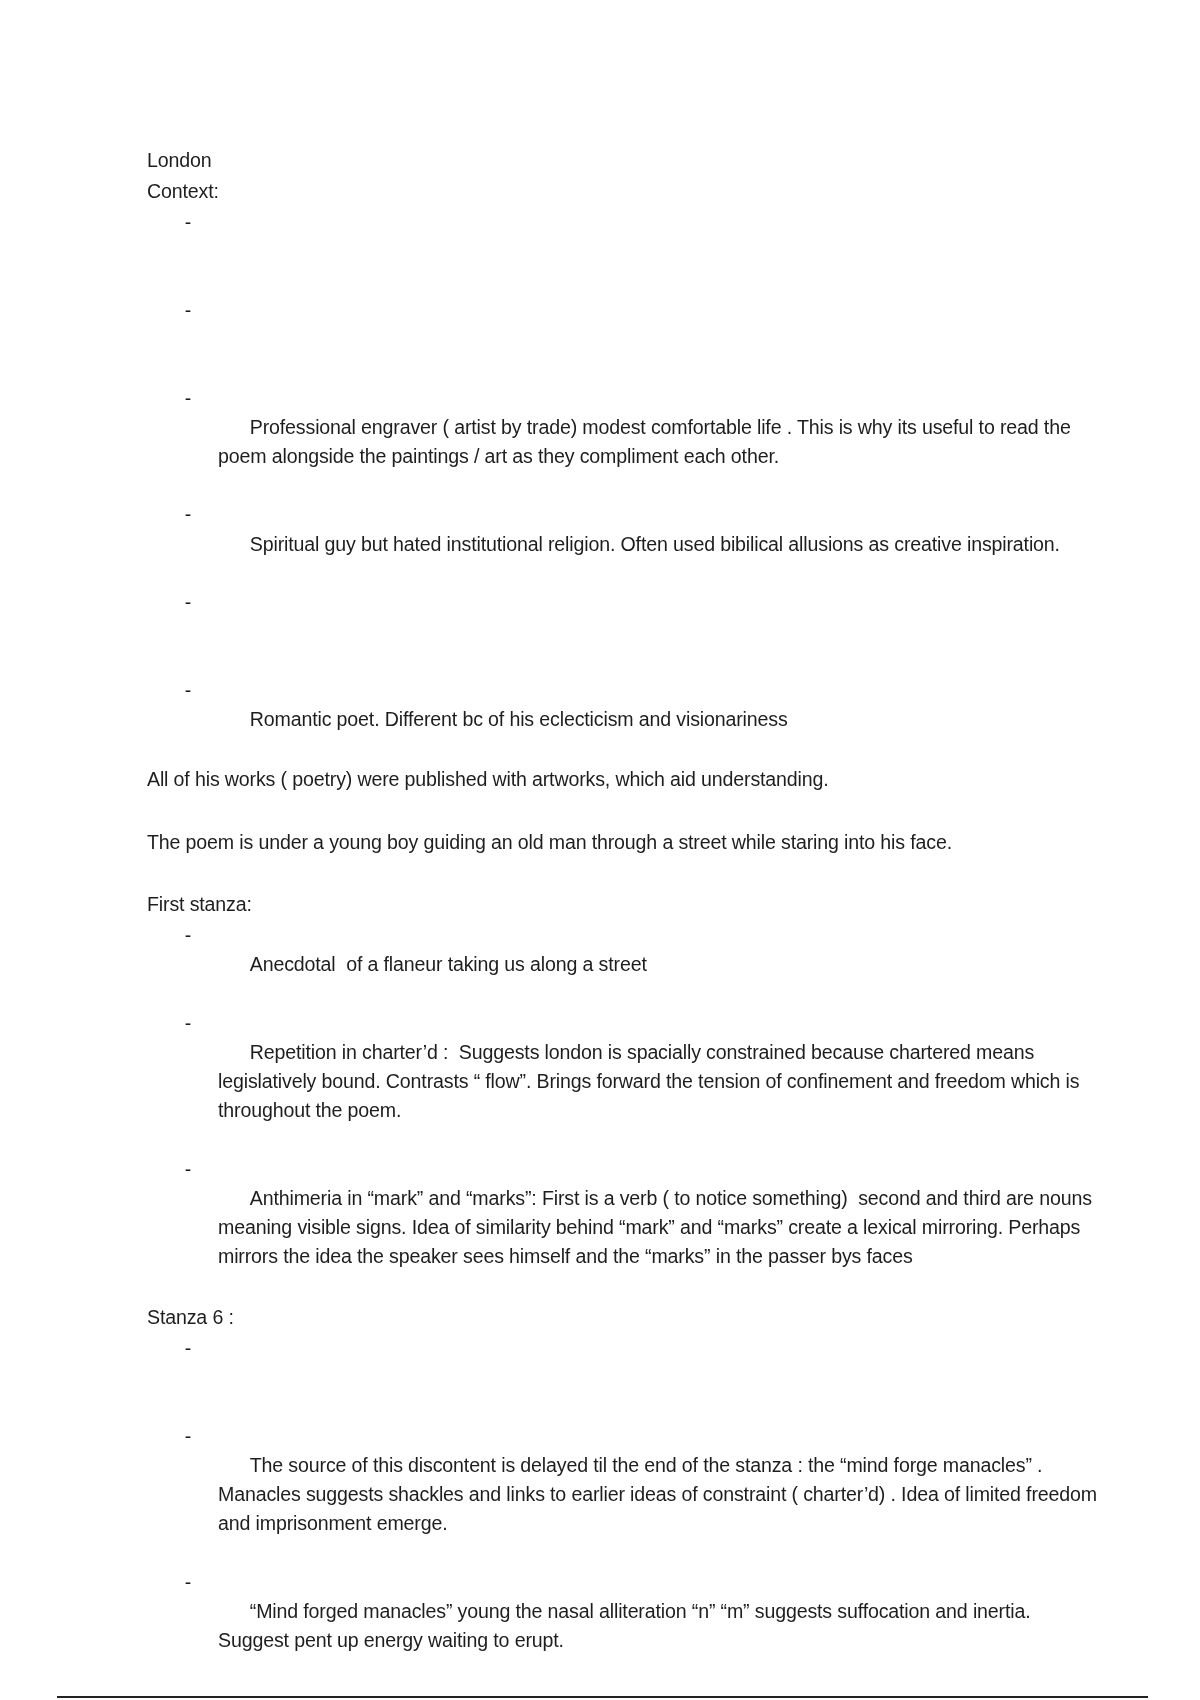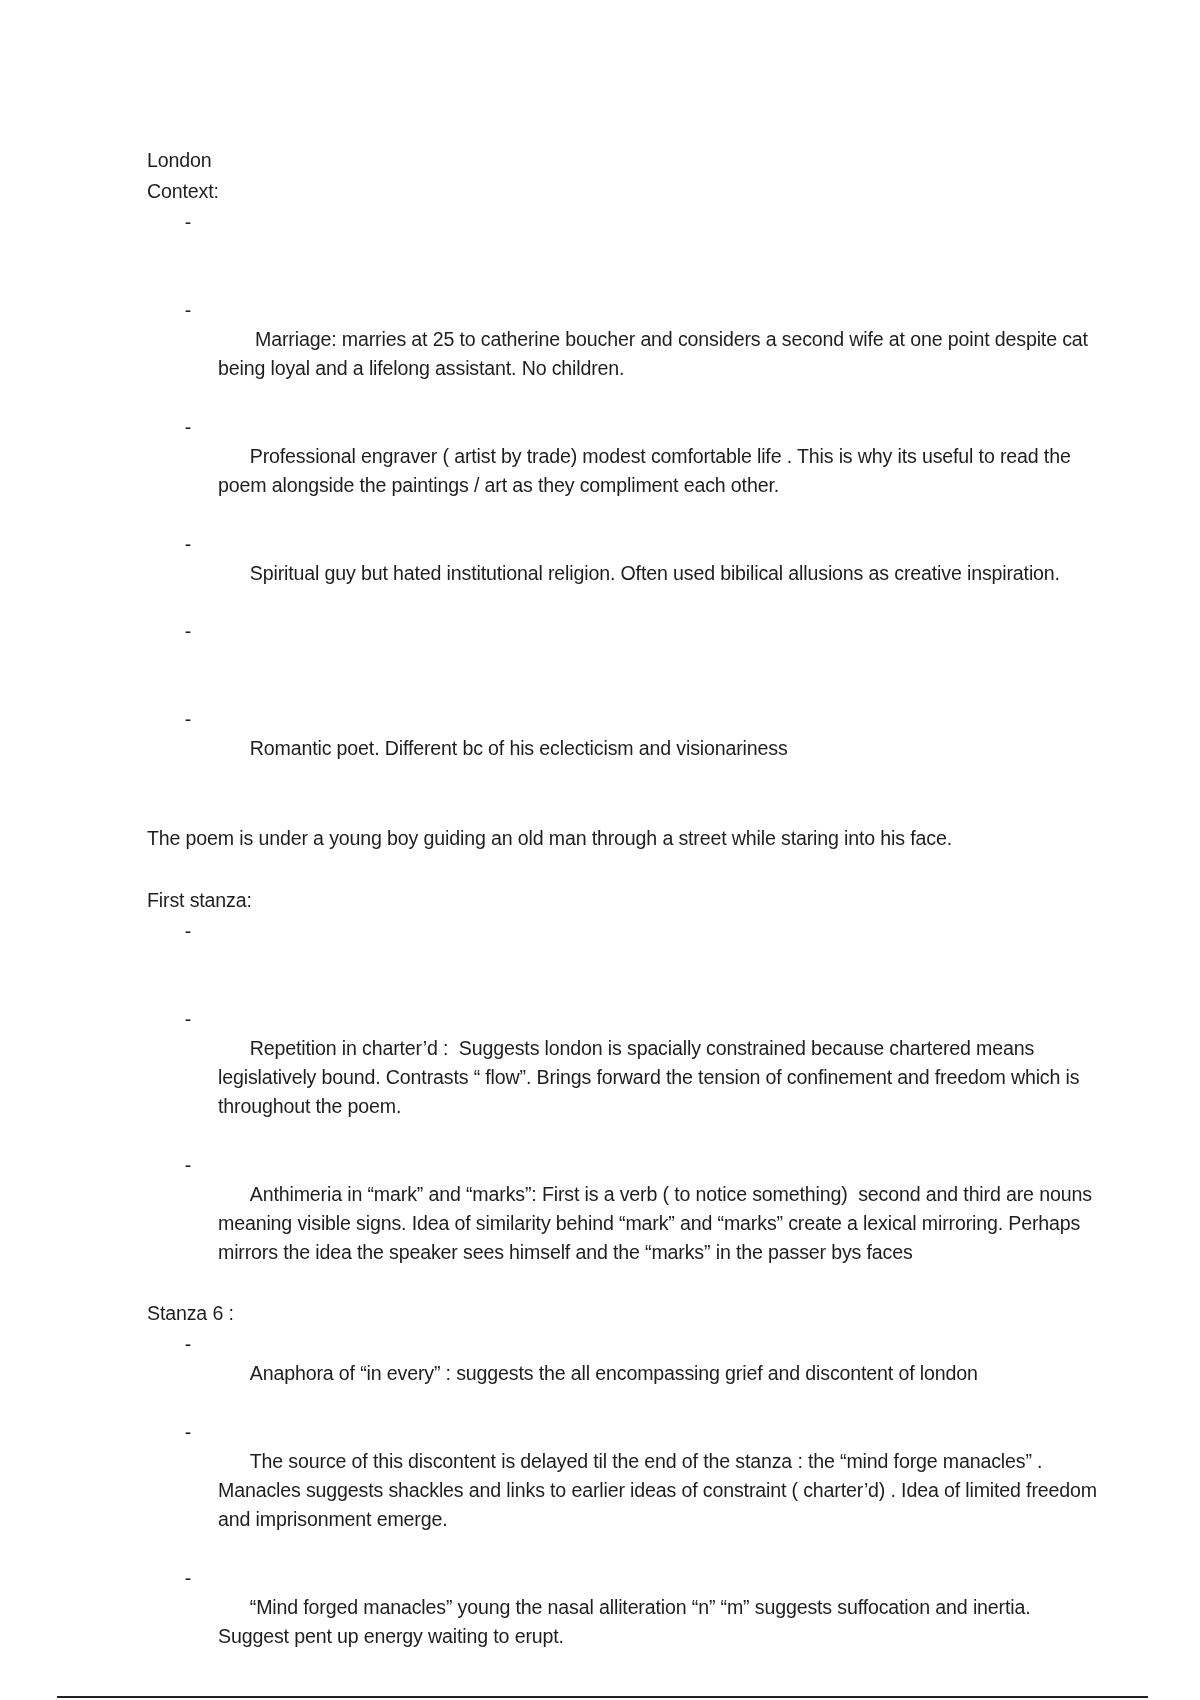--- a/index.html
+++ b/index.html
@@ -64,59 +64,60 @@
 <div class="page">
 
   <p class="para">London</p>
 
   <p class="para">Context:</p>
   <ul class="bullets">
     <li>
       <span class="dash">-</span>
     </li>
     <li>
-      <span class="dash">-</span><span> Marriage: marries at 25 to catherine boucher and considers a second wife at one point despite cat being loyal and a lifelong assistant. No children.</span>
+      <span class="dash">-</span>
     </li>
     <li>
       <span class="dash">-</span><span>Professional engraver ( artist by trade) modest comfortable life . This is why its useful to read the poem alongside the paintings / art as they compliment each other.</span>
     </li>
     <li>
       <span class="dash">-</span><span>Spiritual guy but hated institutional religion. Often used bibilical allusions as creative inspiration.</span>
     </li>
     <li>
       <span class="dash">-</span>
     </li>
     <li>
       <span class="dash">-</span><span>Romantic poet. Different bc of his eclecticism and visionariness</span>
     </li>
   </ul>
+  <p class="para">All of his works ( poetry) were published with artworks, which aid understanding.</p>
 
   <div class="blank"></div>
 
   <p class="para">The poem is under a young boy guiding an old man through a street while staring into his face.</p>
 
   <div class="blank"></div>
 
   <p class="para">First stanza:</p>
   <ul class="bullets">
     <li>
-      <span class="dash">-</span>
+      <span class="dash">-</span><span>Anecdotal  of a flaneur taking us along a street</span>
     </li>
     <li>
       <span class="dash">-</span><span>Repetition in charter’d :  Suggests london is spacially constrained because chartered means legislatively bound. Contrasts “ flow”. Brings forward the tension of confinement and freedom which is throughout the poem.</span>
     </li>
     <li>
       <span class="dash">-</span><span>Anthimeria in “mark” and “marks”: First is a verb ( to notice something)  second and third are nouns meaning visible signs. Idea of similarity behind “mark” and “marks” create a lexical mirroring. Perhaps mirrors the idea the speaker sees himself and the “marks” in the passer bys faces</span>
     </li>
   </ul>
 
   <p class="para">Stanza 6 :</p>
   <ul class="bullets">
     <li>
-      <span class="dash">-</span><span>Anaphora of “in every” : suggests the all encompassing grief and discontent of london</span>
+      <span class="dash">-</span>
     </li>
     <li>
       <span class="dash">-</span><span>The source of this discontent is delayed til the end of the stanza : the “mind forge manacles” . Manacles suggests shackles and links to earlier ideas of constraint ( charter’d) . Idea of limited freedom and imprisonment emerge.</span>
     </li>
     <li>
       <span class="dash">-</span><span>“Mind forged manacles” young the nasal alliteration “n” “m” suggests suffocation and inertia.  Suggest pent up energy waiting to erupt.</span>
     </li>
 
   </ul>
 

